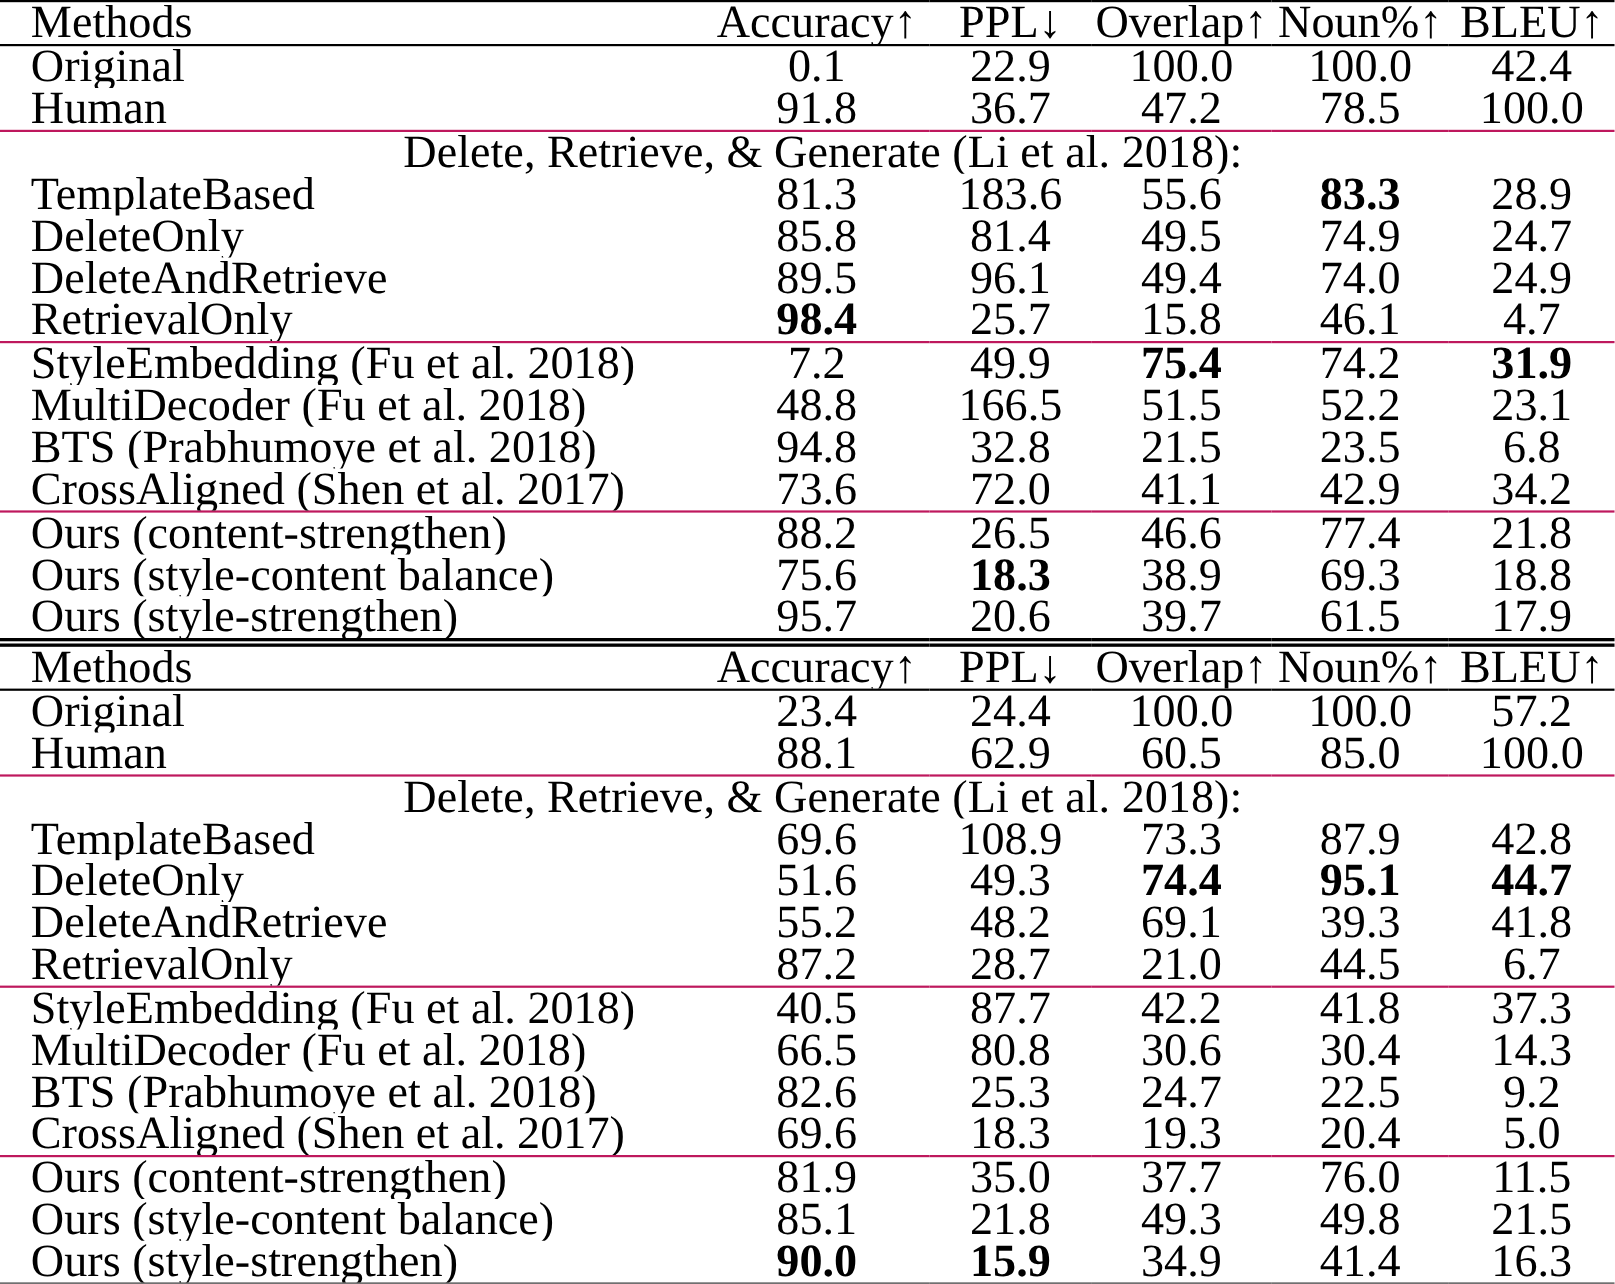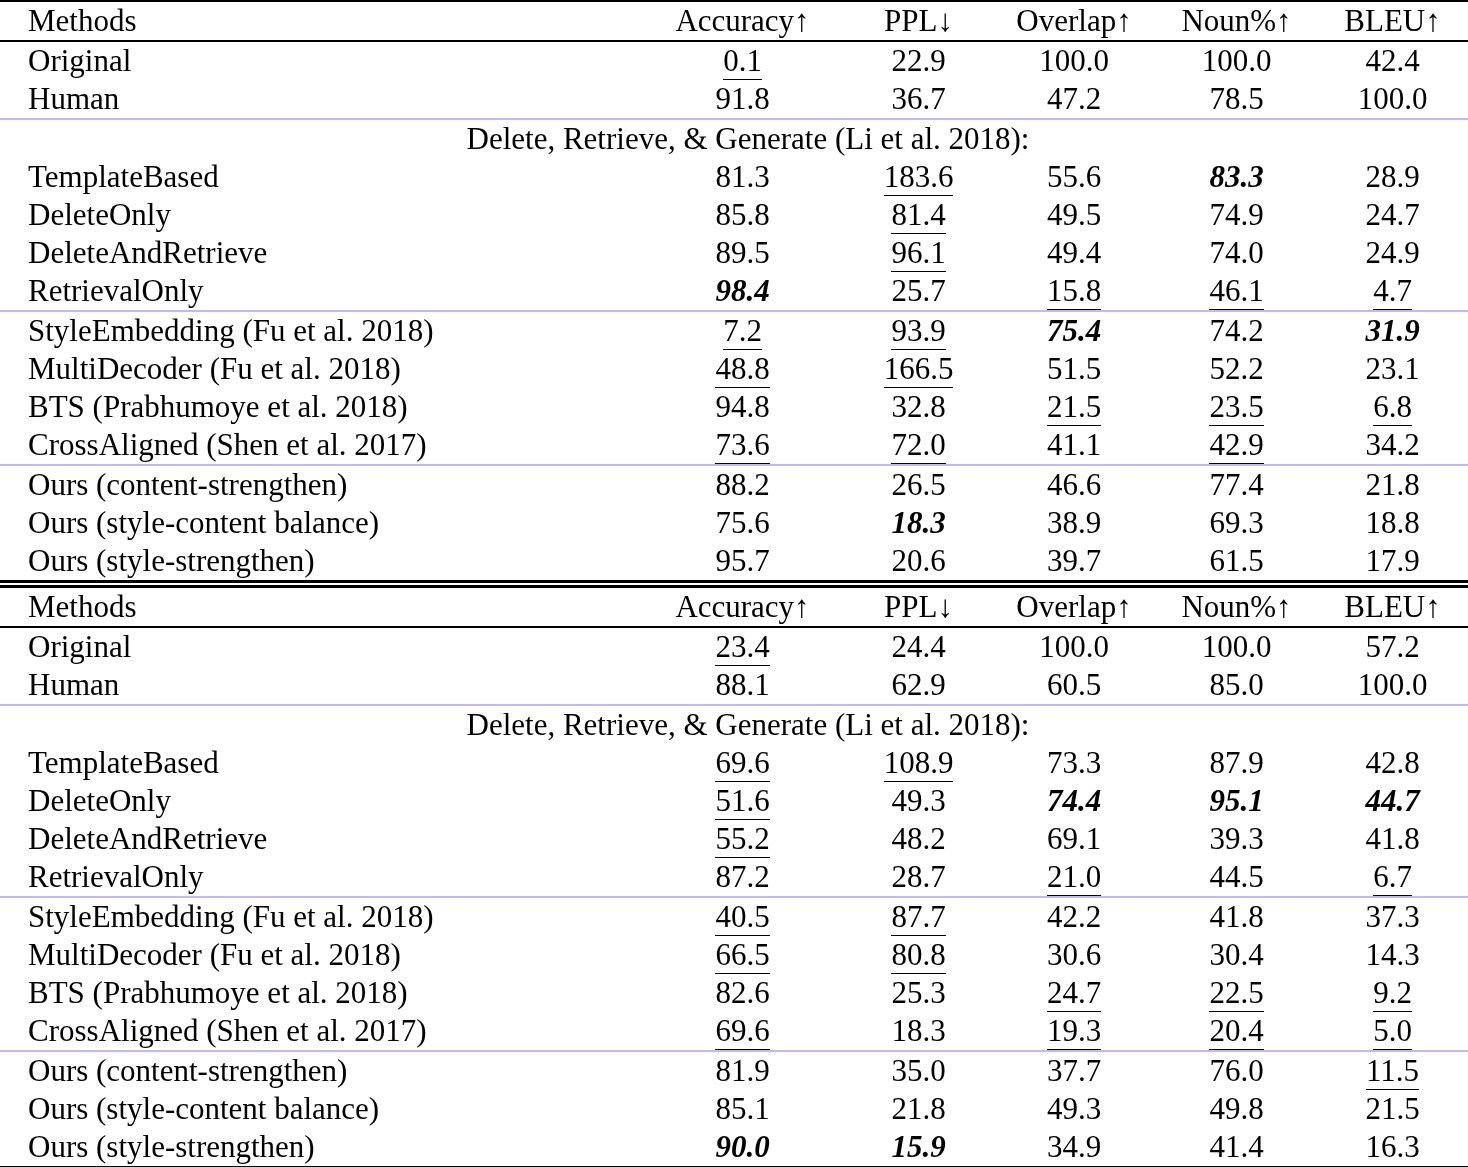--- a/index.html
+++ b/index.html
@@ -2,53 +2,53 @@
 <html><head>
 <meta charset="utf-8">
 <style>
   html, body { margin: 0; padding: 0; background: #ffffff; }
   .page {
     width: 1468px;
     height: 1167px;
     background: #ffffff;
     color: #000000;
     font-family: "Liberation Serif", "DejaVu Serif", serif;
-    font-size: 31px;
+    font-size: 42px;
     overflow: hidden;
     box-sizing: border-box;
   }
   table.tbl {
     width: 100%;
     border-collapse: collapse;
     table-layout: fixed;
   }
   table.tbl1 {
     border-top: 2px solid #000;
     border-bottom: 8px double #000;
   }
   table.tbl2 {
     border-bottom: 3px solid #000;
   }
   .tbl thead tr { border-bottom: 2px solid #000; }
-  .tbl tr.hline { border-bottom: 2px solid #c4b5fd; }
+  .tbl tr.hline { border-bottom: 2px solid #be185d; }
   .tbl th, .tbl td {
     font-weight: normal;
     padding: 0;
     height: 38px;
     line-height: 38px;
     white-space: nowrap;
     overflow: hidden;
   }
   .tbl th.method, .tbl td.method {
     text-align: left;
     padding-left: 28px;
   }
   .tbl th.num, .tbl td.num { text-align: center; }
   .tbl td.sectioncell { text-align: center; padding-left: 28px; }
-  .val-bold { font-weight: bold; font-style: italic; }
+  .val-bold { font-weight: bold; }
   .val-underline {
     border-bottom: 2px solid #000;
     padding-bottom: 1px;
   }
 </style>
 </head>
 <body>
 
 <div class="page">
   <table class="tbl tbl1">
@@ -118,21 +118,21 @@
           <td class="method">RetrievalOnly</td>
           <td class="num"><span class="val-bold">98.4</span></td>
           <td class="num"><span>25.7</span></td>
           <td class="num"><span class="val-underline">15.8</span></td>
           <td class="num"><span class="val-underline">46.1</span></td>
           <td class="num"><span class="val-underline">4.7</span></td>
         </tr>
         <tr>
           <td class="method">StyleEmbedding (Fu et al. 2018)</td>
           <td class="num"><span class="val-underline">7.2</span></td>
-          <td class="num"><span class="val-underline">93.9</span></td>
+          <td class="num"><span class="val-underline">49.9</span></td>
           <td class="num"><span class="val-bold">75.4</span></td>
           <td class="num"><span>74.2</span></td>
           <td class="num"><span class="val-bold">31.9</span></td>
         </tr>
         <tr>
           <td class="method">MultiDecoder (Fu et al. 2018)</td>
           <td class="num"><span class="val-underline">48.8</span></td>
           <td class="num"><span class="val-underline">166.5</span></td>
           <td class="num"><span>51.5</span></td>
           <td class="num"><span>52.2</span></td>

